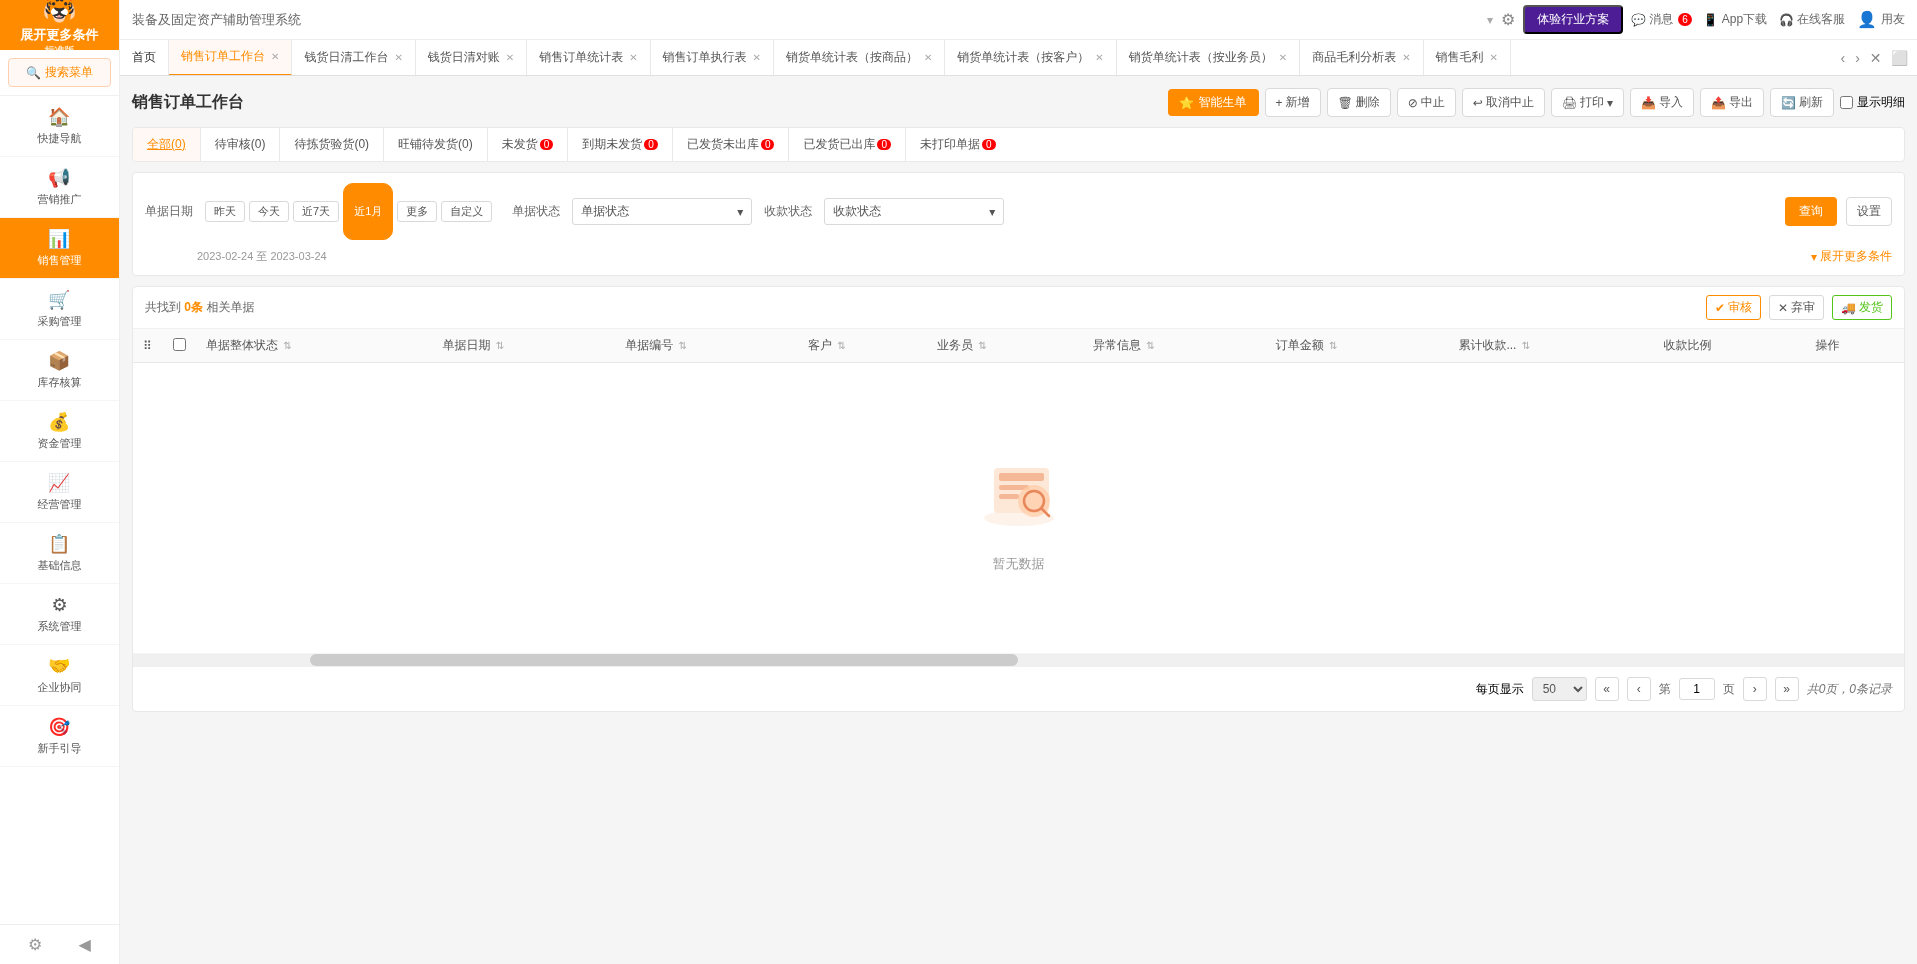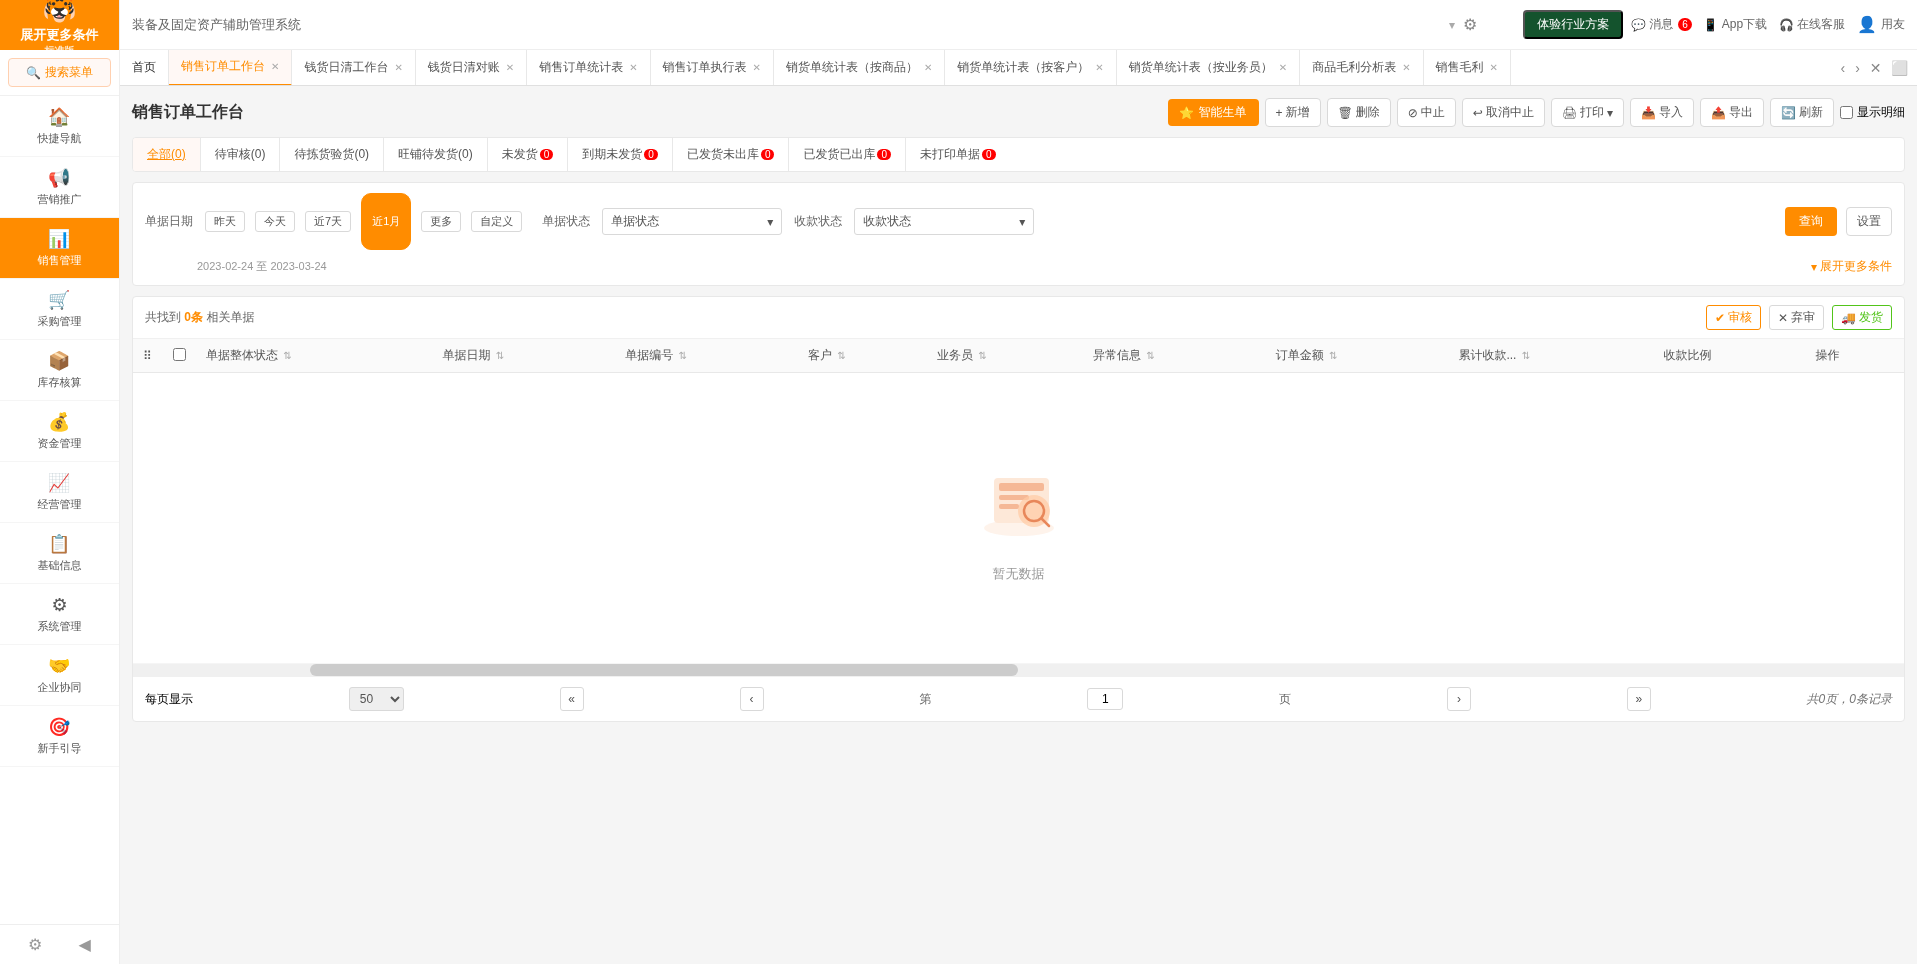--- a/index.html
+++ b/index.html
@@ -16,25 +16,25 @@
     .sidebar-item.active { background: #ff8c00; color: #fff; }
     .sidebar-item .icon { font-size: 18px; margin-bottom: 3px; }
     .sidebar-item .label { font-size: 11px; }
     .sidebar-footer { margin-top: auto; display: flex; padding: 10px; justify-content: space-around; border-top: 1px solid #eee; }
     .sidebar-footer-btn { color: #999; cursor: pointer; font-size: 16px; }
 
     
     .main { flex: 1; display: flex; flex-direction: column; overflow: hidden; }
 
     
-    .topbar { height: 50px; background: #fff; display: flex; align-items: center; padding: 0 12px; border-bottom: 1px solid #eee; gap: 8px; }
+    .topbar { height: 40px; background: #fff; display: flex; align-items: center; padding: 0 12px; border-bottom: 1px solid #eee; gap: 8px; }
     .topbar-title { color: #666; font-size: 13px; flex: 1; }
     .topbar-actions { display: flex; align-items: center; gap: 12px; color: #666; }
     .topbar-btn { display: flex; align-items: center; gap: 3px; cursor: pointer; font-size: 12px; color: #666; }
-    .industry-btn { background: #14532d; color: #fff; padding: 4px 12px; border-radius: 4px; cursor: pointer; font-size: 12px; margin-left: 38px; }
+    .industry-btn { background: #4c1d95; color: #fff; padding: 4px 12px; border-radius: 4px; cursor: pointer; font-size: 12px; }
     .badge { background: #f00; color: #fff; border-radius: 8px; font-size: 10px; padding: 1px 4px; margin-left: 2px; }
     .settings-icon { font-size: 16px; color: #888; cursor: pointer; }
     .user-area { display: flex; align-items: center; gap: 4px; cursor: pointer; color: #666; }
 
     
     .nav-tabs { height: 36px; background: #fff; display: flex; align-items: center; border-bottom: 1px solid #e0e0e0; overflow: hidden; flex-shrink: 0; }
     .nav-tab { height: 36px; padding: 0 12px; display: flex; align-items: center; gap: 6px; cursor: pointer; color: #555; border-right: 1px solid #e8e8e8; white-space: nowrap; font-size: 12px; flex-shrink: 0; }
     .nav-tab.active { background: #fff8f5; color: #ff8c00; border-bottom: 2px solid #ff8c00; }
     .nav-tab.home { background: #fff; color: #333; }
     .nav-tab .close-x { color: #aaa; font-size: 10px; }
@@ -57,21 +57,21 @@
     .filter-tab { padding: 8px 14px; cursor: pointer; color: #555; border-right: 1px solid #e8e8e8; font-size: 12px; white-space: nowrap; }
     .filter-tab:last-child { border-right: none; }
     .filter-tab.active { color: #ff8c00; background: #fff8f5; text-decoration: underline; }
     .filter-tab .red-badge { background: #f00; color: #fff; border-radius: 8px; font-size: 10px; padding: 0 4px; margin-left: 2px; }
 
     
     .search-filters { background: #fff; padding: 10px 12px; border-radius: 4px; margin-bottom: 10px; border: 1px solid #e8e8e8; }
     .filter-row { display: flex; align-items: center; gap: 12px; margin-bottom: 8px; }
     .filter-row:last-child { margin-bottom: 0; }
     .filter-label { color: #666; white-space: nowrap; font-size: 12px; }
-    .filter-date-group { display: flex; align-items: center; gap: 10px; }
+    .filter-date-group { display: flex; align-items: center; gap: 4px; }
     .filter-quick-btn { padding: 2px 8px; border: 1px solid #d9d9d9; border-radius: 3px; cursor: pointer; font-size: 11px; color: #555; background: #fff; }
     .filter-quick-btn.active-month { background: #ff8c00; color: #fff; border-color: #ff8c00; border-radius: 10px; padding: 20px 10px; }
     .filter-select { border: 1px solid #d9d9d9; border-radius: 3px; padding: 4px 8px; color: #555; font-size: 12px; min-width: 150px; background: #fff; cursor: pointer; display: flex; align-items: center; justify-content: space-between; }
     .expand-btn { color: #ff8c00; cursor: pointer; font-size: 12px; display: flex; align-items: center; gap: 3px; }
 
     
     .table-area { background: #fff; border-radius: 4px; border: 1px solid #e8e8e8; }
     .table-toolbar { display: flex; align-items: center; padding: 8px 12px; border-bottom: 1px solid #f0f0f0; }
     .table-count { color: #666; font-size: 12px; }
     .table-count .highlight { color: #ff8c00; font-weight: bold; }
@@ -85,21 +85,21 @@
     .data-table th { background: #fafafa; border-bottom: 1px solid #e8e8e8; padding: 8px 10px; text-align: left; color: #555; font-weight: normal; font-size: 12px; white-space: nowrap; }
     .data-table th .sort-icon { color: #aaa; font-size: 10px; margin-left: 2px; }
     .data-table td { padding: 8px 10px; border-bottom: 1px solid #f5f5f5; color: #333; font-size: 12px; }
 
     
     .empty-state { display: flex; flex-direction: column; align-items: center; justify-content: center; padding: 80px 0; }
     .empty-icon { width: 100px; height: 100px; position: relative; margin-bottom: 12px; }
     .empty-text { color: #999; font-size: 13px; }
 
     
-    .pagination-bar { display: flex; align-items: center; justify-content: space-between; padding: 10px 12px; border-top: 1px solid #f0f0f0; gap: 8px; }
+    .pagination-bar { display: flex; align-items: center; justify-content: flex-end; padding: 10px 12px; border-top: 1px solid #f0f0f0; gap: 8px; }
     .pagination-bar .page-size-select { border: 1px solid #d9d9d9; border-radius: 3px; padding: 3px 6px; color: #555; }
     .pagination-bar .page-info { color: #666; }
     .pagination-bar .page-btn { width: 24px; height: 24px; display: flex; align-items: center; justify-content: center; border: 1px solid #d9d9d9; border-radius: 3px; cursor: pointer; color: #555; background: #fff; font-size: 12px; }
     .pagination-bar .page-input { width: 36px; border: 1px solid #d9d9d9; border-radius: 3px; padding: 3px 4px; text-align: center; }
     .pagination-bar .total-info { color: #737373; font-style: italic; }
 
     
     .scroll-area { height: 12px; background: #f0f0f0; position: relative; }
     .scroll-thumb { height: 12px; background: #ccc; border-radius: 6px; width: 40%; position: absolute; left: 10%; top: 0; cursor: pointer; }
   </style>

